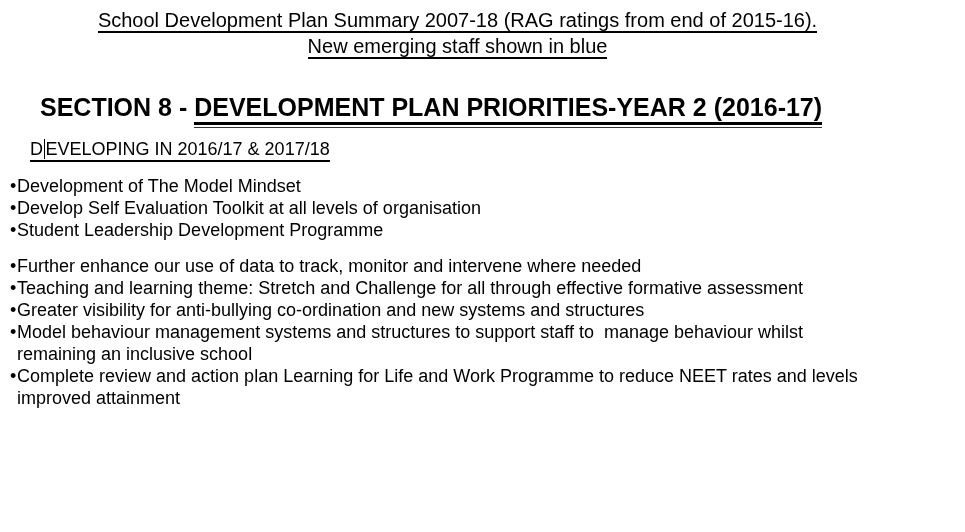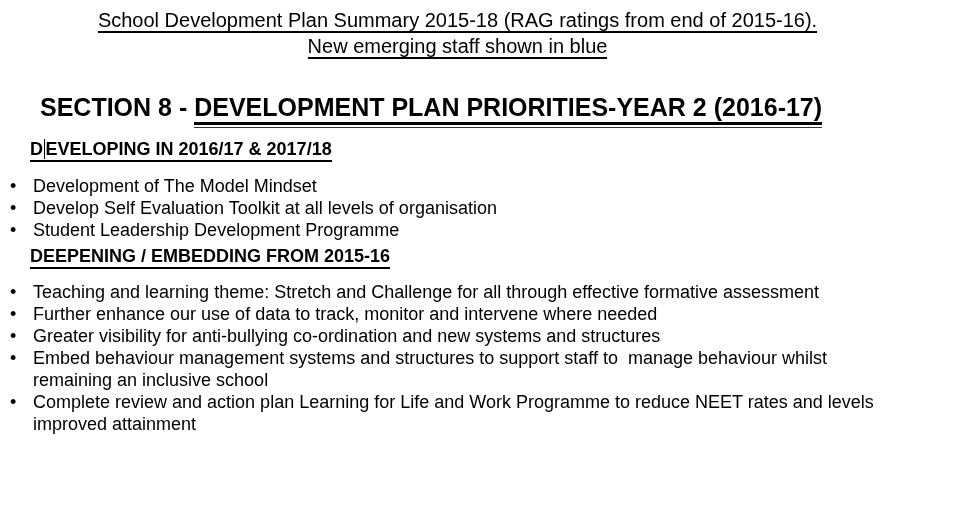--- a/index.html
+++ b/index.html
@@ -47,21 +47,21 @@
     bottom: -6px;
     height: 1px;
     background: #333;
   }
 
   
   .subheading {
     margin: 16px 16px 0 30px;
     font-size: 18px;
     line-height: 22px;
-    font-weight: 700;
+    font-weight: 400;
   }
   .subheading .u {
     border-bottom: 2px solid #000;
     padding-bottom: 1px;
   }
   .subheading.deepening { margin-top: 4px; }
 
   
   .caret {
     display: inline-block;
@@ -75,60 +75,59 @@
   
   ul.bullets {
     list-style: none;
     margin: 15px 0 0 0;
     padding: 0;
     font-size: 18px;
     line-height: 22px;
   }
   ul.bullets li {
     position: relative;
-    padding-left: 33px;
+    padding-left: 17px;
     white-space: pre-wrap; 
   }
   ul.bullets li::before {
     content: "\2022";
     position: absolute;
     left: 10px;
     top: 0;
   }
   ul.bullets.deepening-list { margin-top: 14px; }
 </style>
 </head>
 <body>
 
 <div class="page">
 
   <div class="doc-header">
     <div>
-      <span class="u">School Development Plan Summary 2015-18 (RAG ratings from end of 2015-16).</span>
+      <span class="u">School Development Plan Summary 2007-18 (RAG ratings from end of 2015-16).</span>
     </div>
     <div>
       <span class="u">New emerging staff shown in blue</span>
     </div>
   </div>
 
   <h1 class="section-title"><span>SECTION 8 - </span><span class="title-underlined">DEVELOPMENT PLAN PRIORITIES-YEAR 2 (2016-17)</span></h1>
 
   <h2 class="subheading developing"><span class="u"><span>D</span><span class="caret"></span><span>EVELOPING IN 2016/17 &amp; 2017/18</span></span></h2>
 
   <ul class="bullets developing-list">
       <li>Development of The Model Mindset</li>
       <li>Develop Self Evaluation Toolkit at all levels of organisation</li>
       <li>Student Leadership Development Programme</li>
     </ul>
 
-  <h2 class="subheading deepening"><span class="u">DEEPENING / EMBEDDING FROM 2015-16</span></h2>
 
   <ul class="bullets deepening-list">
+      <li>Further enhance our use of data to track, monitor and intervene where needed</li>
       <li>Teaching and learning theme: Stretch and Challenge for all through effective formative assessment</li>
-      <li>Further enhance our use of data to track, monitor and intervene where needed</li>
       <li>Greater visibility for anti-bullying co-ordination and new systems and structures</li>
-      <li>Embed behaviour management systems and structures to support staff to  manage behaviour whilst
+      <li>Model behaviour management systems and structures to support staff to  manage behaviour whilst
 remaining an inclusive school</li>
       <li>Complete review and action plan Learning for Life and Work Programme to reduce NEET rates and levels
 improved attainment</li>
     </ul>
 
 </div>
 
 </body></html>

